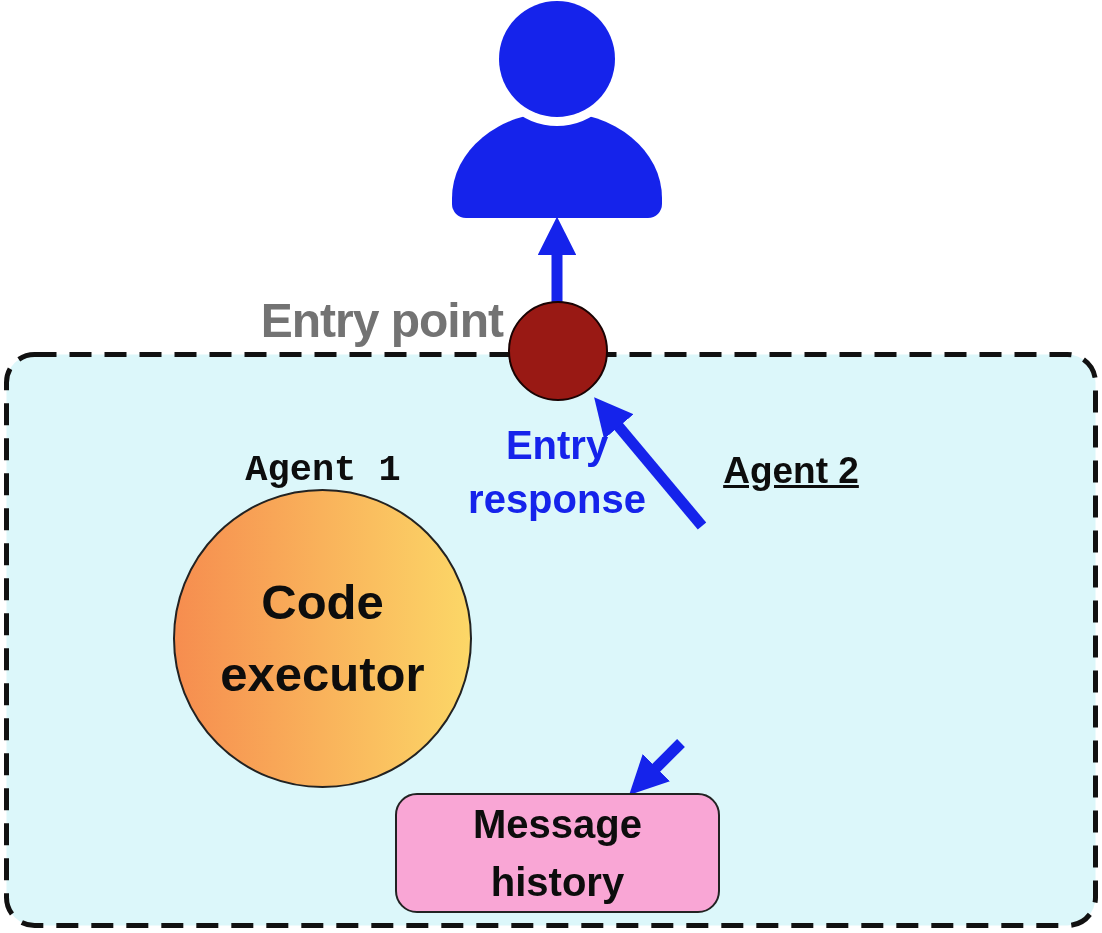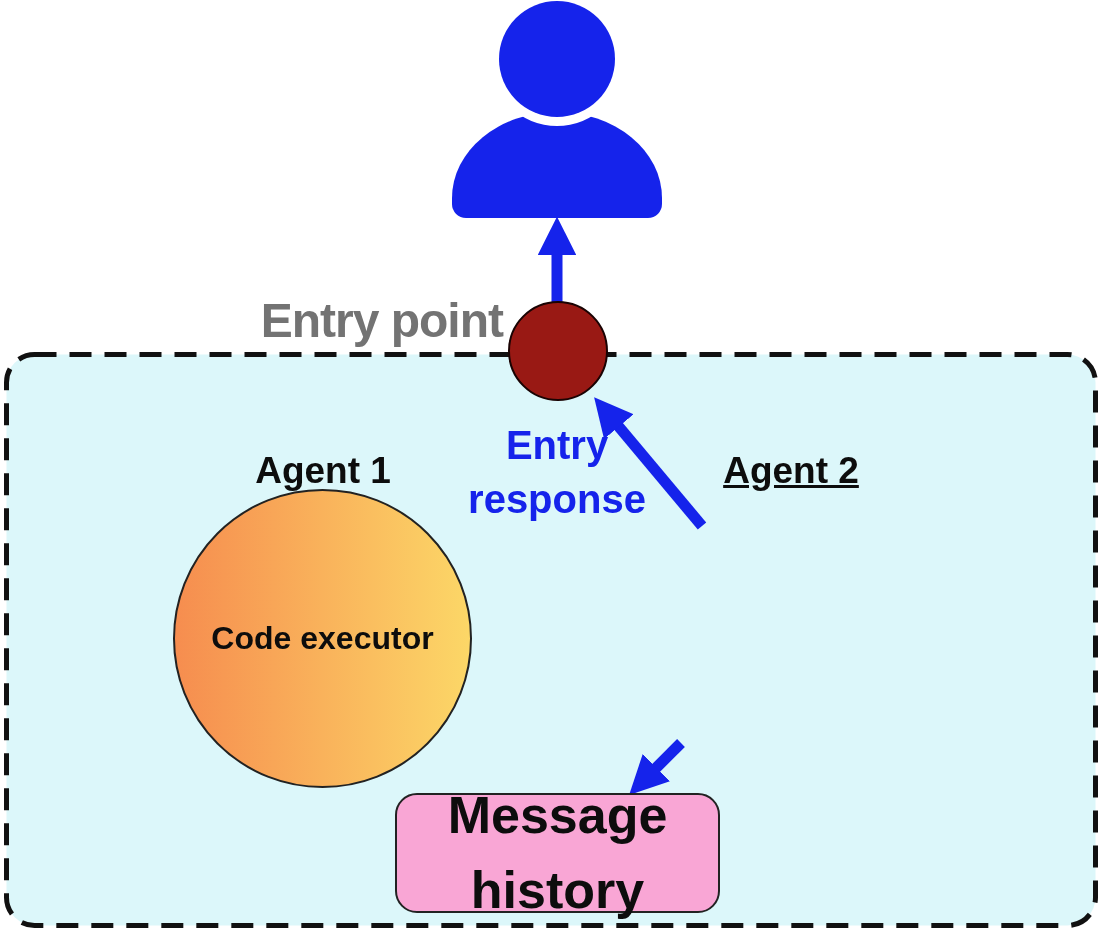--- a/index.html
+++ b/index.html
@@ -86,21 +86,21 @@
   .agent-title {
     position: absolute;
     width: 300px;
     text-align: center;
     font-size: 37px;
     font-weight: 700;
     color: #0d0d0d;
     line-height: 1;
     z-index: 3;
   }
-  .agent1-title { left: 173px; top: 452px; }
+  .agent1-title { left: 173px; top: 452px; font-family: Liberation Mono, monospace; }
   .agent2-title { left: 641px; top: 452px; text-decoration: underline; }
 
   .agent-circle {
     position: absolute;
     border-radius: 50%;
     border: 2px solid #222222;
     box-sizing: border-box;
     display: flex;
     align-items: center;
     justify-content: center;
@@ -116,21 +116,21 @@
   .agent2-circle {
     left: 640px;
     top: 490px;
     width: 301px;
     height: 301px;
     background: linear-gradient(90deg, var(--agent2-gradient-start, #EDD85C), var(--agent2-gradient-end, #2ABFCE));
   }
   .agent-role {
     width: 232px;
     text-align: center;
-    font-size: 32px;
+    font-size: 49px;
     font-weight: 700;
     color: #0d0d0d;
     line-height: 1.45;
   }
 
   .message-box {
     position: absolute;
     left: 395px;
     top: 793px;
     width: 325px;
@@ -140,21 +140,21 @@
     border-radius: 22px;
     box-sizing: border-box;
     display: flex;
     align-items: center;
     justify-content: center;
     z-index: 2;
   }
   .message-label {
     width: 225px;
     text-align: center;
-    font-size: 52px;
+    font-size: 40px;
     font-weight: 700;
     color: #0d0d0d;
     line-height: 1.45;
   }
 
   .arrow-line {
     stroke: var(--accent-blue, #1523EB);
     stroke-width: 11;
     fill: none;
   }

